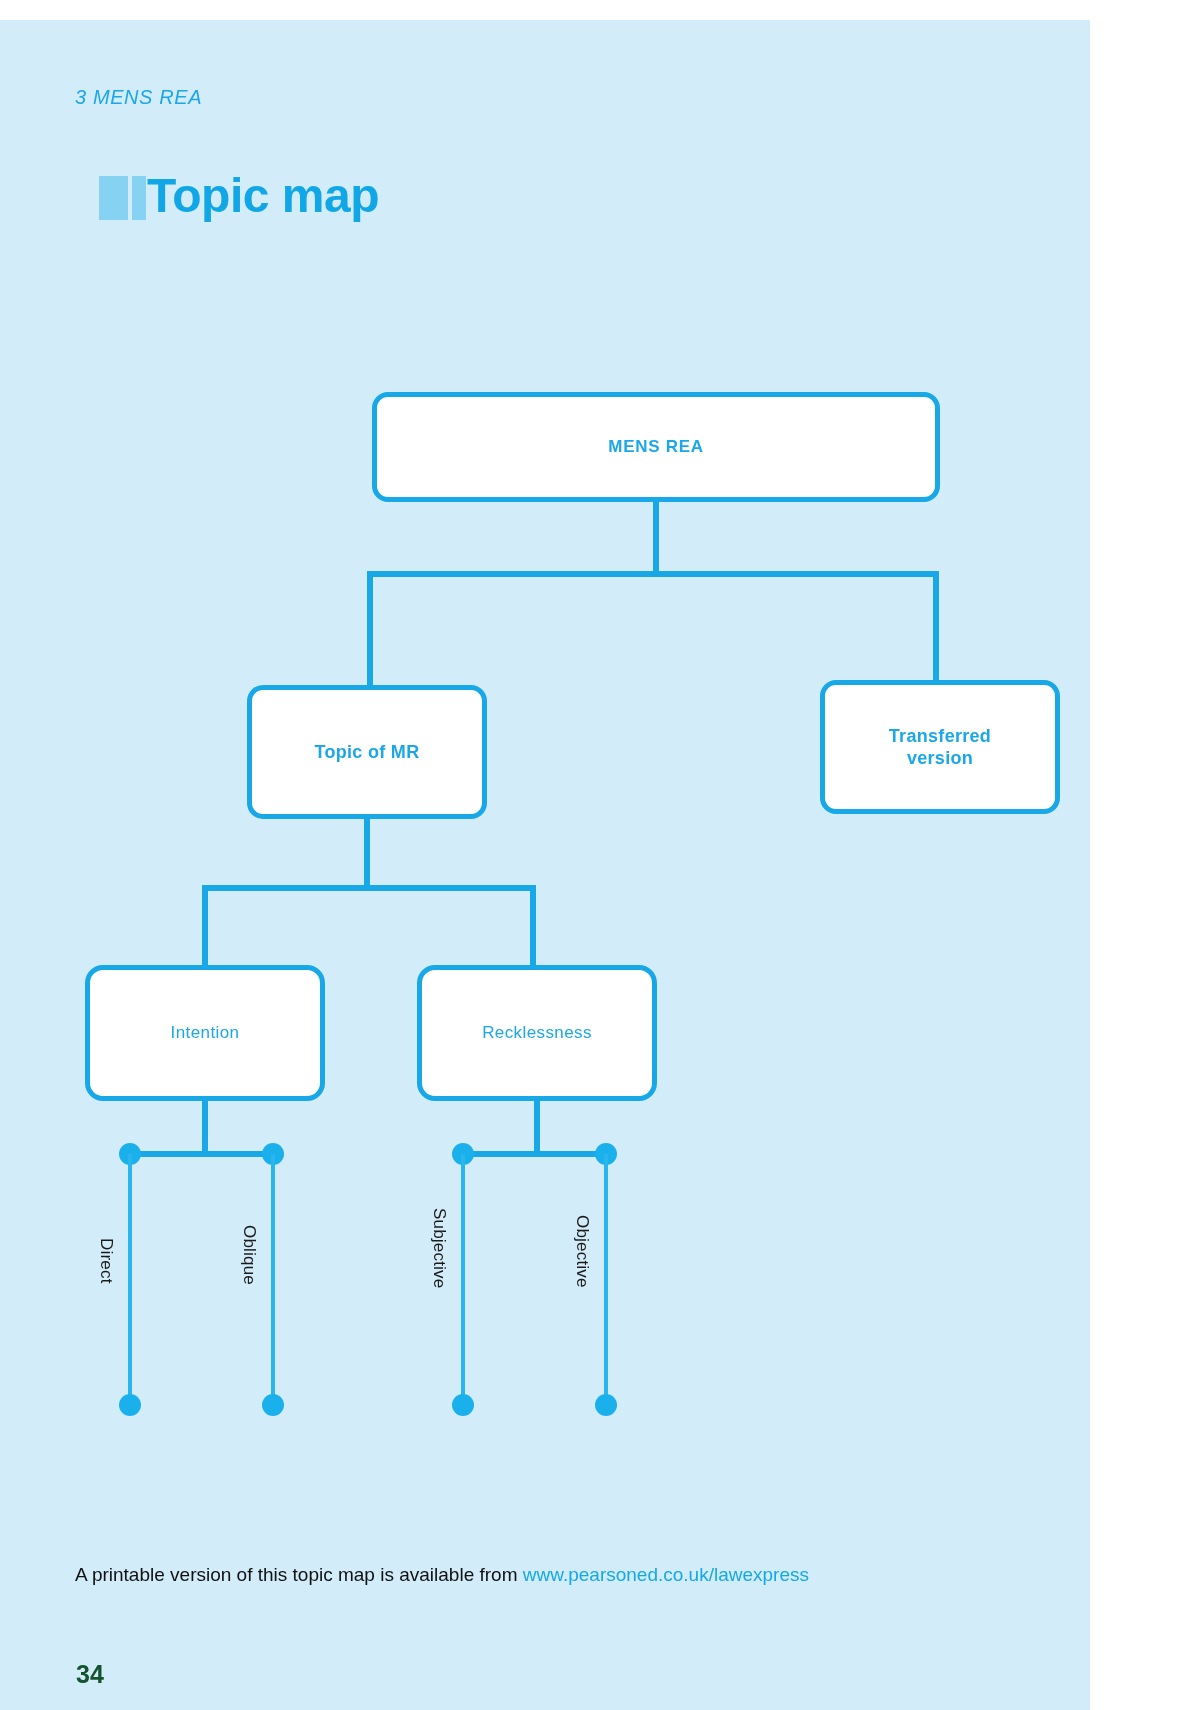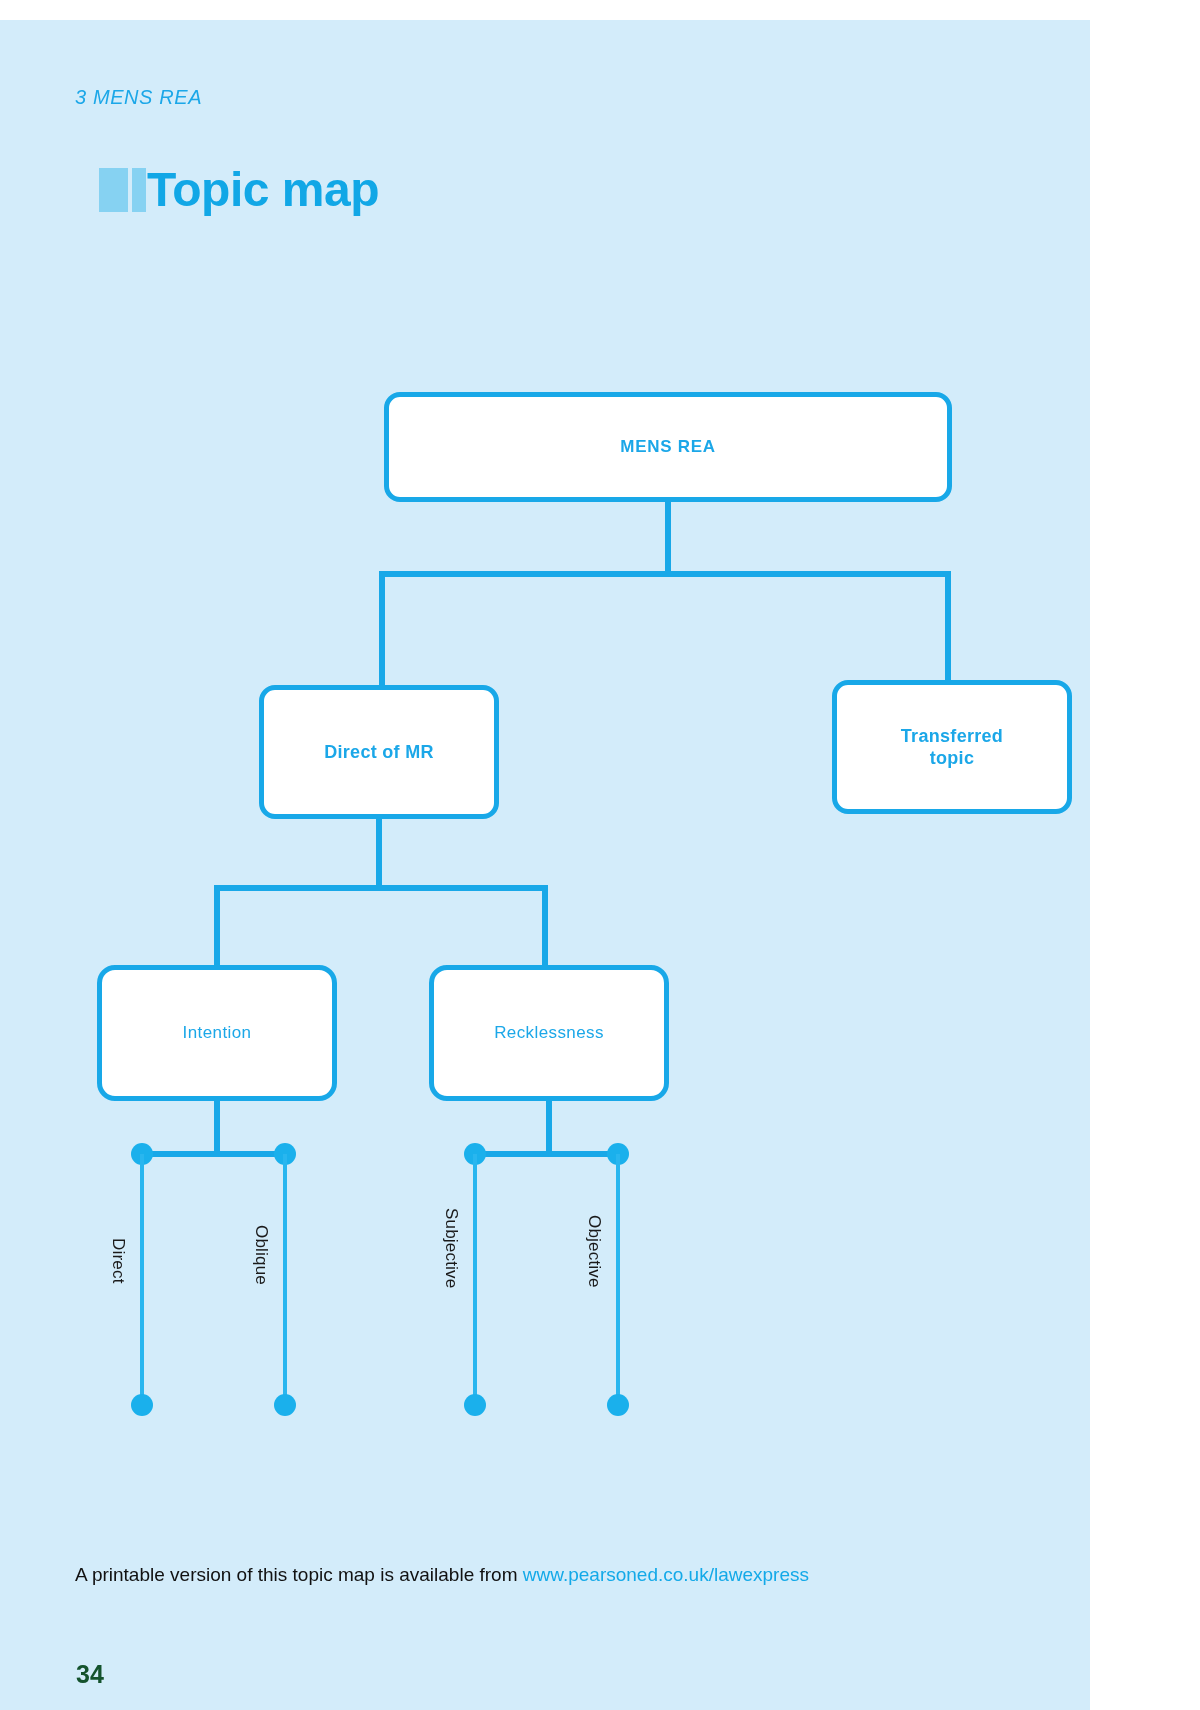--- a/index.html
+++ b/index.html
@@ -49,21 +49,21 @@
     letter-spacing: 0.6px;
     color: #1ba7e8;
     white-space: nowrap;
   }
   .title-row {
     position: absolute;
     left: 75px;
     top: 140px;
     height: 60px;
     display: flex;
-    align-items: center;
+    align-items: flex-end;
     padding-left: 24px;
   }
   .sq-light {
     width: 29px;
     height: 44px;
     background: #86d2f2;
     display: block;
   }
   .sq-dark {
     width: 14px;
@@ -78,21 +78,21 @@
     font-weight: bold;
     color: #11a7e6;
     line-height: 1;
     margin-left: 1px;
     letter-spacing: -0.5px;
   }
 
   
   #diagram {
     position: absolute;
-    left: 12px;
+    left: 0;
     top: 0;
     width: 1090px;
     height: 1450px;
     padding-left: 12px;
   }
   .node {
     position: absolute;
     background: #ffffff;
     border: 5px solid #18a8e8;
     box-sizing: border-box;
@@ -220,26 +220,26 @@
     <div class="node root">MENS REA</div>
 
     <div class="conn v" style="left:653px; top:482px; height:69px;"></div>
 
     <div class="conn h" style="left:367px; top:551px; width:572px;"></div>
 
     <div class="conn v" style="left:367px; top:551px; height:118px;"></div>
 
     <div class="conn v" style="left:933px; top:551px; height:113px;"></div>
 
-    <div class="node lvl2 types">Direct of MR</div>
+    <div class="node lvl2 types">Topic of MR</div>
 
     <div class="node lvl2 transferred">
       <span>
         <span>Transferred</span><br>
-        <span>topic</span>
+        <span>version</span>
       </span>
     </div>
 
     <div class="conn v" style="left:364px; top:799px; height:66px;"></div>
 
     <div class="conn h" style="left:202px; top:865px; width:334px;"></div>
 
     <div class="conn v" style="left:202px; top:865px; height:84px;"></div>
 
     <div class="conn v" style="left:530px; top:865px; height:84px;"></div>

